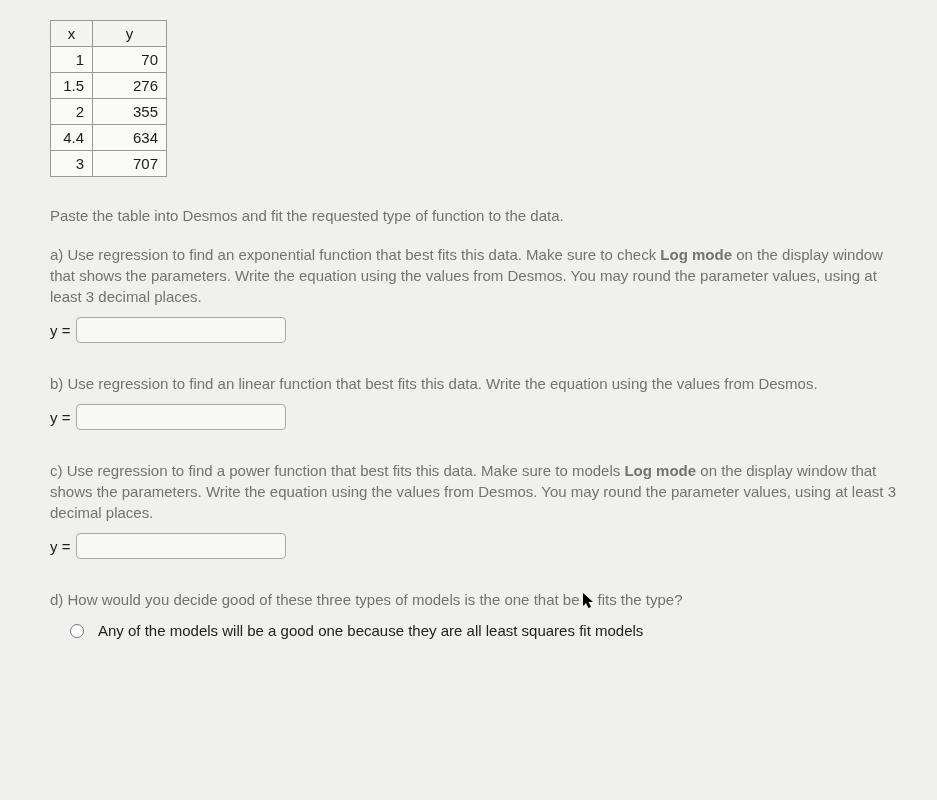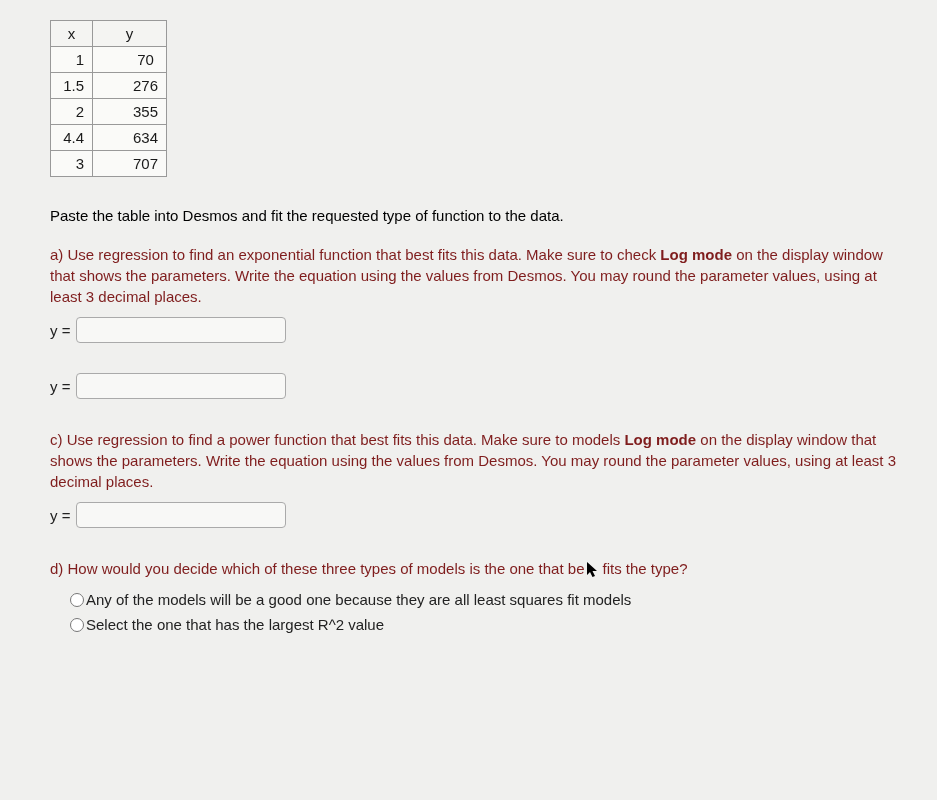--- a/index.html
+++ b/index.html
@@ -28,45 +28,45 @@
     }
     .data-table th {
       font-weight: normal;
       background: #f4f4f2;
     }
     .data-table td {
       text-align: right;
       padding-right: 8px;
     }
     .data-table td.x-col { text-align: right; min-width: 38px; }
-    .data-table td.y-col { text-align: center; min-width: 42px; padding-left: 40px; }
-    .intro { margin: 22px 0 18px 0; color: #000000; }
+    .data-table td.y-col { text-align: right; min-width: 42px; padding-left: 40px; }
+    .intro { margin: 22px 0 18px 0; color: #737373; }
     .part { margin-bottom: 30px; }
-    .part-text { margin-bottom: 10px; color: #7f1d1d; }
+    .part-text { margin-bottom: 10px; color: #737373; }
     .bold { font-weight: bold; }
     .eq-row {
       display: flex;
       align-items: center;
       gap: 6px;
       margin-top: 10px;
     }
     .eq-label { color: #222; font-size: 15px; }
     .text-input {
       border: 1px solid #aaa;
       border-radius: 4px;
       background: #f8f8f6;
       height: 26px;
       width: 210px;
       padding: 2px 6px;
       font-size: 14px;
     }
     .radio-row {
       display: flex;
       align-items: center;
-      gap: 2px;
+      gap: 14px;
       margin: 4px 0 4px 20px;
       color: #222;
     }
     input[type="radio"] {
       width: 14px;
       height: 14px;
     }
     .cursor-inline {
       display: inline-block;
       vertical-align: middle;
@@ -113,43 +113,40 @@
   <p class="part-text">
     <span>a) Use regression to find an exponential function that best fits this data. Make sure to check </span><span class="bold">Log mode</span><span> on the display window that shows the parameters. Write the equation using the values from Desmos. You may round the parameter values, using at least 3 decimal places.</span>
   </p>
   <div class="eq-row">
     <span class="eq-label">y =</span>
     <input type="text" class="text-input" style="">
   </div>
 </div>
 
 <div class="part">
+  <p class="part-text">b) Use regression to find an linear function that best fits this data. Write the equation using the values from Desmos.</p>
   <div class="eq-row">
     <span class="eq-label">y =</span>
     <input type="text" class="text-input" style="">
   </div>
 </div>
 
 <div class="part">
   <p class="part-text">
     <span>c) Use regression to find a power function that best fits this data. Make sure to models </span><span class="bold">Log mode</span><span> on the display window that shows the parameters. Write the equation using the values from Desmos. You may round the parameter values, using at least 3 decimal places.</span>
   </p>
   <div class="eq-row">
     <span class="eq-label">y =</span>
     <input type="text" class="text-input" style="">
   </div>
 </div>
 
 <div class="part" style="margin-bottom:0;">
   <p class="part-text">
-    <span>d) How would you decide which of these three types of models is the one that be</span><svg class="cursor-inline" width="14" height="18" viewBox="0 0 14 18">
+    <span>d) How would you decide good of these three types of models is the one that be</span><svg class="cursor-inline" width="14" height="18" viewBox="0 0 14 18">
         <path d="M1 1 L1 14 L4 11 L6.5 16 L9 15 L6.5 10 L11 10 Z" fill="#000"></path>
       </svg><span>fits the type?</span>
   </p>
   <label class="radio-row">
     <input type="radio" name="d" style="">
     <span>Any of the models will be a good one because they are all least squares fit models</span>
   </label>
-  <label class="radio-row">
-    <input type="radio" name="d" style="">
-    <span>Select the one that has the largest R^2 value</span>
-  </label>
 </div>
 
 </body></html>

